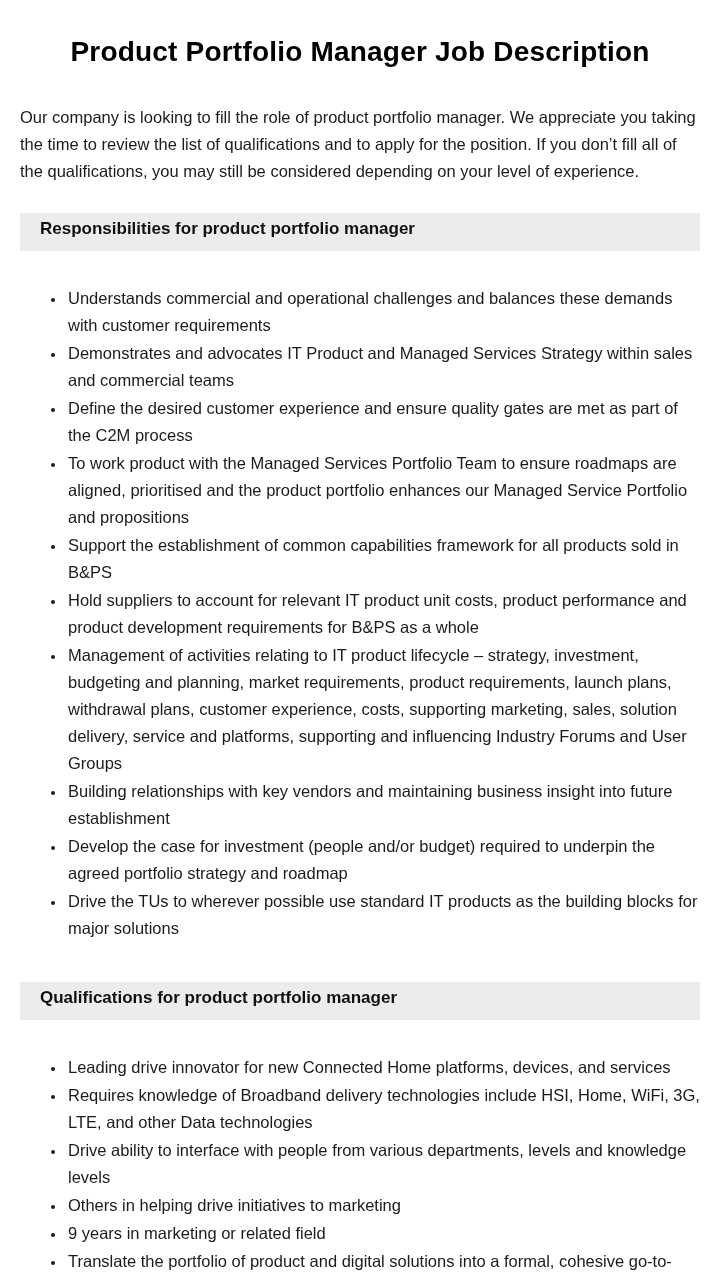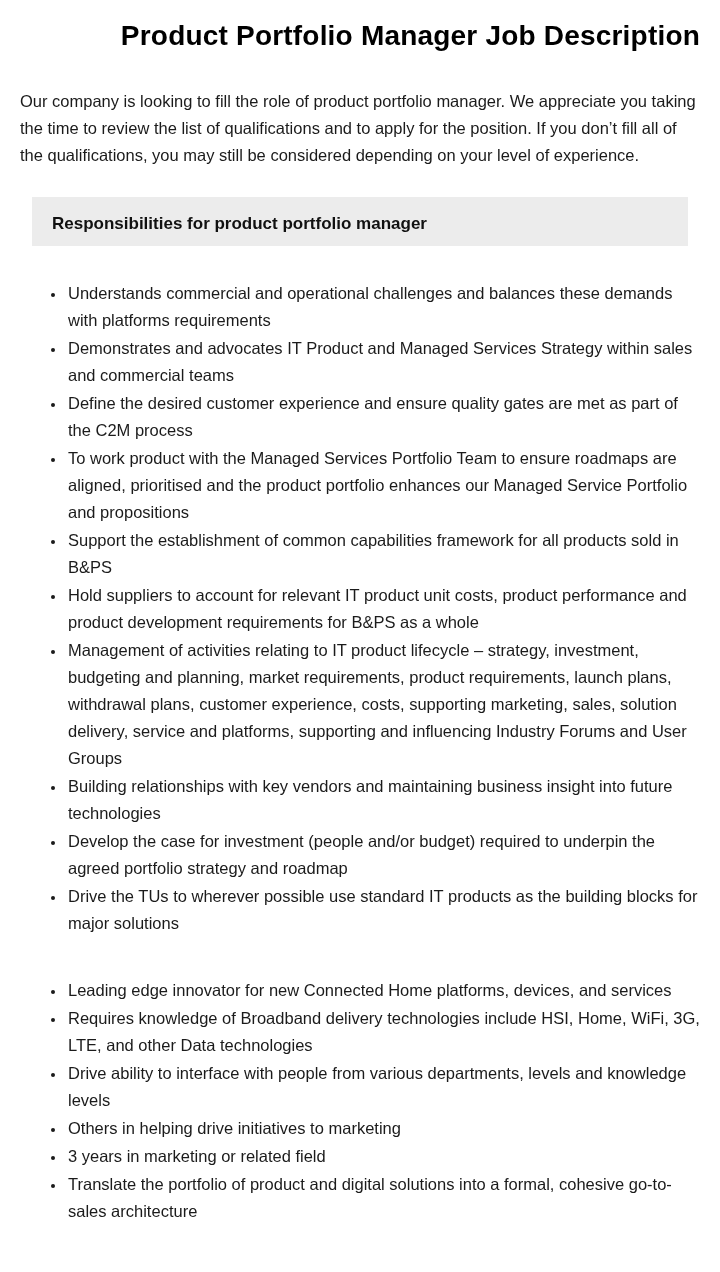--- a/index.html
+++ b/index.html
@@ -12,38 +12,38 @@
     width: 720px;
     font-family: "Liberation Sans", sans-serif;
     color: #1b1b1b;
   }
   .page {
     padding: 0 20px 28px 20px;
   }
   .page-title {
     font-size: 28px;
     font-weight: bold;
-    text-align: right;
+    text-align: center;
     color: #000000;
     margin: 0;
-    padding: 20px 0 22px 0;
+    padding: 36px 0 22px 0;
     letter-spacing: 0.2px;
   }
   .intro {
     font-size: 16.5px;
     line-height: 27px;
     margin: 14px 0 28px 0;
   }
   .section-header {
     background: #ececec;
     font-size: 17px;
     font-weight: bold;
     color: #111111;
-    padding: 17px 20px 12px 20px;
-    margin: 12px;
+    padding: 6px 20px 12px 20px;
+    margin: 0;
   }
   ul.bullet-list {
     margin: 34px 0 40px 0;
     padding-left: 46px;
   }
   ul.bullet-list li {
     font-size: 16.5px;
     line-height: 27px;
     margin-bottom: 1px;
     padding-left: 2px;
@@ -60,37 +60,38 @@
 
 <div class="page">
 
   <h1 class="page-title">Product Portfolio Manager Job Description</h1>
 
   <p class="intro">Our company is looking to fill the role of product portfolio manager. We appreciate you taking the time to review the list of qualifications and to apply for the position. If you don’t fill all of the qualifications, you may still be considered depending on your level of experience.</p>
 
   <div class="section">
     <div class="section-header">Responsibilities for product portfolio manager</div>
     <ul class="bullet-list">
-        <li>Understands commercial and operational challenges and balances these demands with platforms requirements</li>
+        <li>Understands commercial and operational challenges and balances these demands with customer requirements</li>
         <li>Demonstrates and advocates IT Product and Managed Services Strategy within sales and commercial teams</li>
         <li>Define the desired customer experience and ensure quality gates are met as part of the C2M process</li>
         <li>To work product with the Managed Services Portfolio Team to ensure roadmaps are aligned, prioritised and the product portfolio enhances our Managed Service Portfolio and propositions</li>
         <li>Support the establishment of common capabilities framework for all products sold in B&amp;PS</li>
         <li>Hold suppliers to account for relevant IT product unit costs, product performance and product development requirements for B&amp;PS as a whole</li>
         <li>Management of activities relating to IT product lifecycle – strategy, investment, budgeting and planning, market requirements, product requirements, launch plans, withdrawal plans, customer experience, costs, supporting marketing, sales, solution delivery, service and platforms, supporting and influencing Industry Forums and User Groups</li>
-        <li>Building relationships with key vendors and maintaining business insight into future technologies</li>
+        <li>Building relationships with key vendors and maintaining business insight into future establishment</li>
         <li>Develop the case for investment (people and/or budget) required to underpin the agreed portfolio strategy and roadmap</li>
         <li>Drive the TUs to wherever possible use standard IT products as the building blocks for major solutions</li>
       </ul>
   </div>
 
   <div class="section">
+    <div class="section-header">Qualifications for product portfolio manager</div>
     <ul class="bullet-list">
-        <li>Leading edge innovator for new Connected Home platforms, devices, and services</li>
+        <li>Leading drive innovator for new Connected Home platforms, devices, and services</li>
         <li>Requires knowledge of Broadband delivery technologies include HSI, Home, WiFi, 3G, LTE, and other Data technologies</li>
         <li>Drive ability to interface with people from various departments, levels and knowledge levels</li>
         <li>Others in helping drive initiatives to marketing</li>
-        <li>3 years in marketing or related field</li>
+        <li>9 years in marketing or related field</li>
         <li>Translate the portfolio of product and digital solutions into a formal, cohesive go-to-sales architecture</li>
       </ul>
   </div>
 
 </div>
 
 </body></html>

